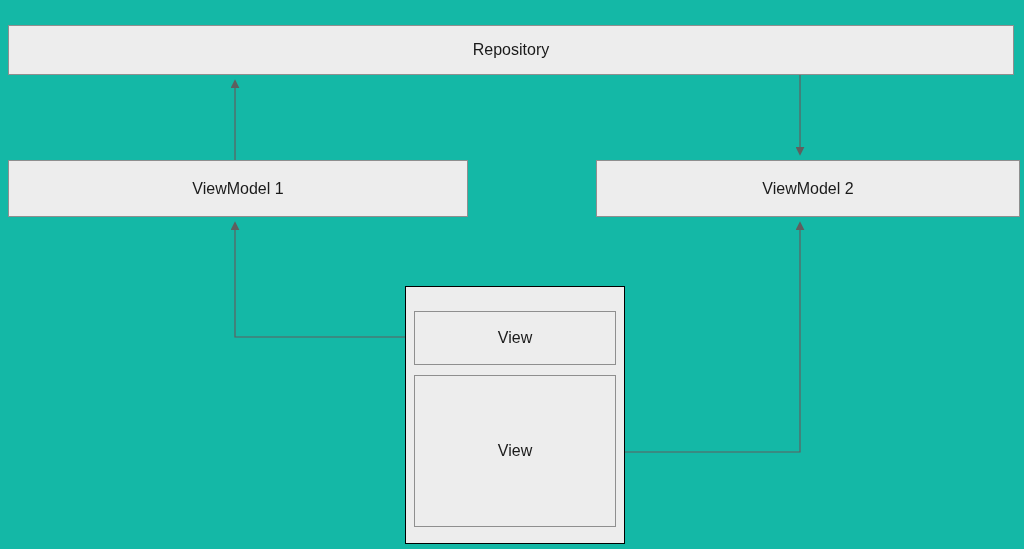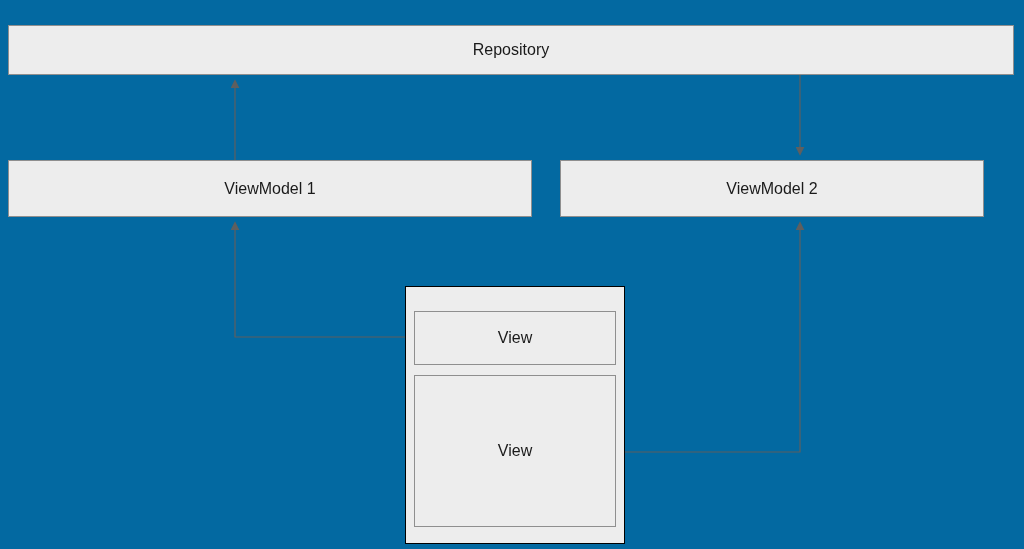--- a/index.html
+++ b/index.html
@@ -4,21 +4,21 @@
 <style>
   * { margin: 0; padding: 0; box-sizing: border-box; }
   html, body {
     background: #ffffff;
     font-family: "Liberation Sans", sans-serif;
   }
   .canvas {
     position: relative;
     width: 1024px;
     height: 549px;
-    background: #0369a1;
+    background: #14b8a6;
     overflow: hidden;
   }
   .connectors {
     position: absolute;
     left: 0;
     top: 0;
     width: 1024px;
     height: 549px;
     pointer-events: none;
   }
@@ -26,22 +26,22 @@
     position: absolute;
     background: #ededed;
     border: 1px solid #8f8f8f;
     display: flex;
     align-items: center;
     justify-content: center;
     font-size: 16px;
     color: #1a1a1a;
   }
   .node-repository { left: 8px;   top: 25px;  width: 1006px; height: 50px; }
-  .node-viewmodel1 { left: 8px;   top: 160px; width: 524px;  height: 57px; }
-  .node-viewmodel2 { left: 560px; top: 160px; width: 424px;  height: 57px; }
+  .node-viewmodel1 { left: 8px;   top: 160px; width: 460px;  height: 57px; }
+  .node-viewmodel2 { left: 596px; top: 160px; width: 424px;  height: 57px; }
   .view-container  {
     position: absolute;
     left: 405px; top: 286px; width: 220px; height: 258px;
     background: #ededed;
     border: 1px solid #000000;
   }
   .node-view1 { left: 8px; top: 24px; width: 202px; height: 54px; }
   .node-view2 { left: 8px; top: 88px; width: 202px; height: 152px; }
   .node-label { display: inline-block; }
 </style>

